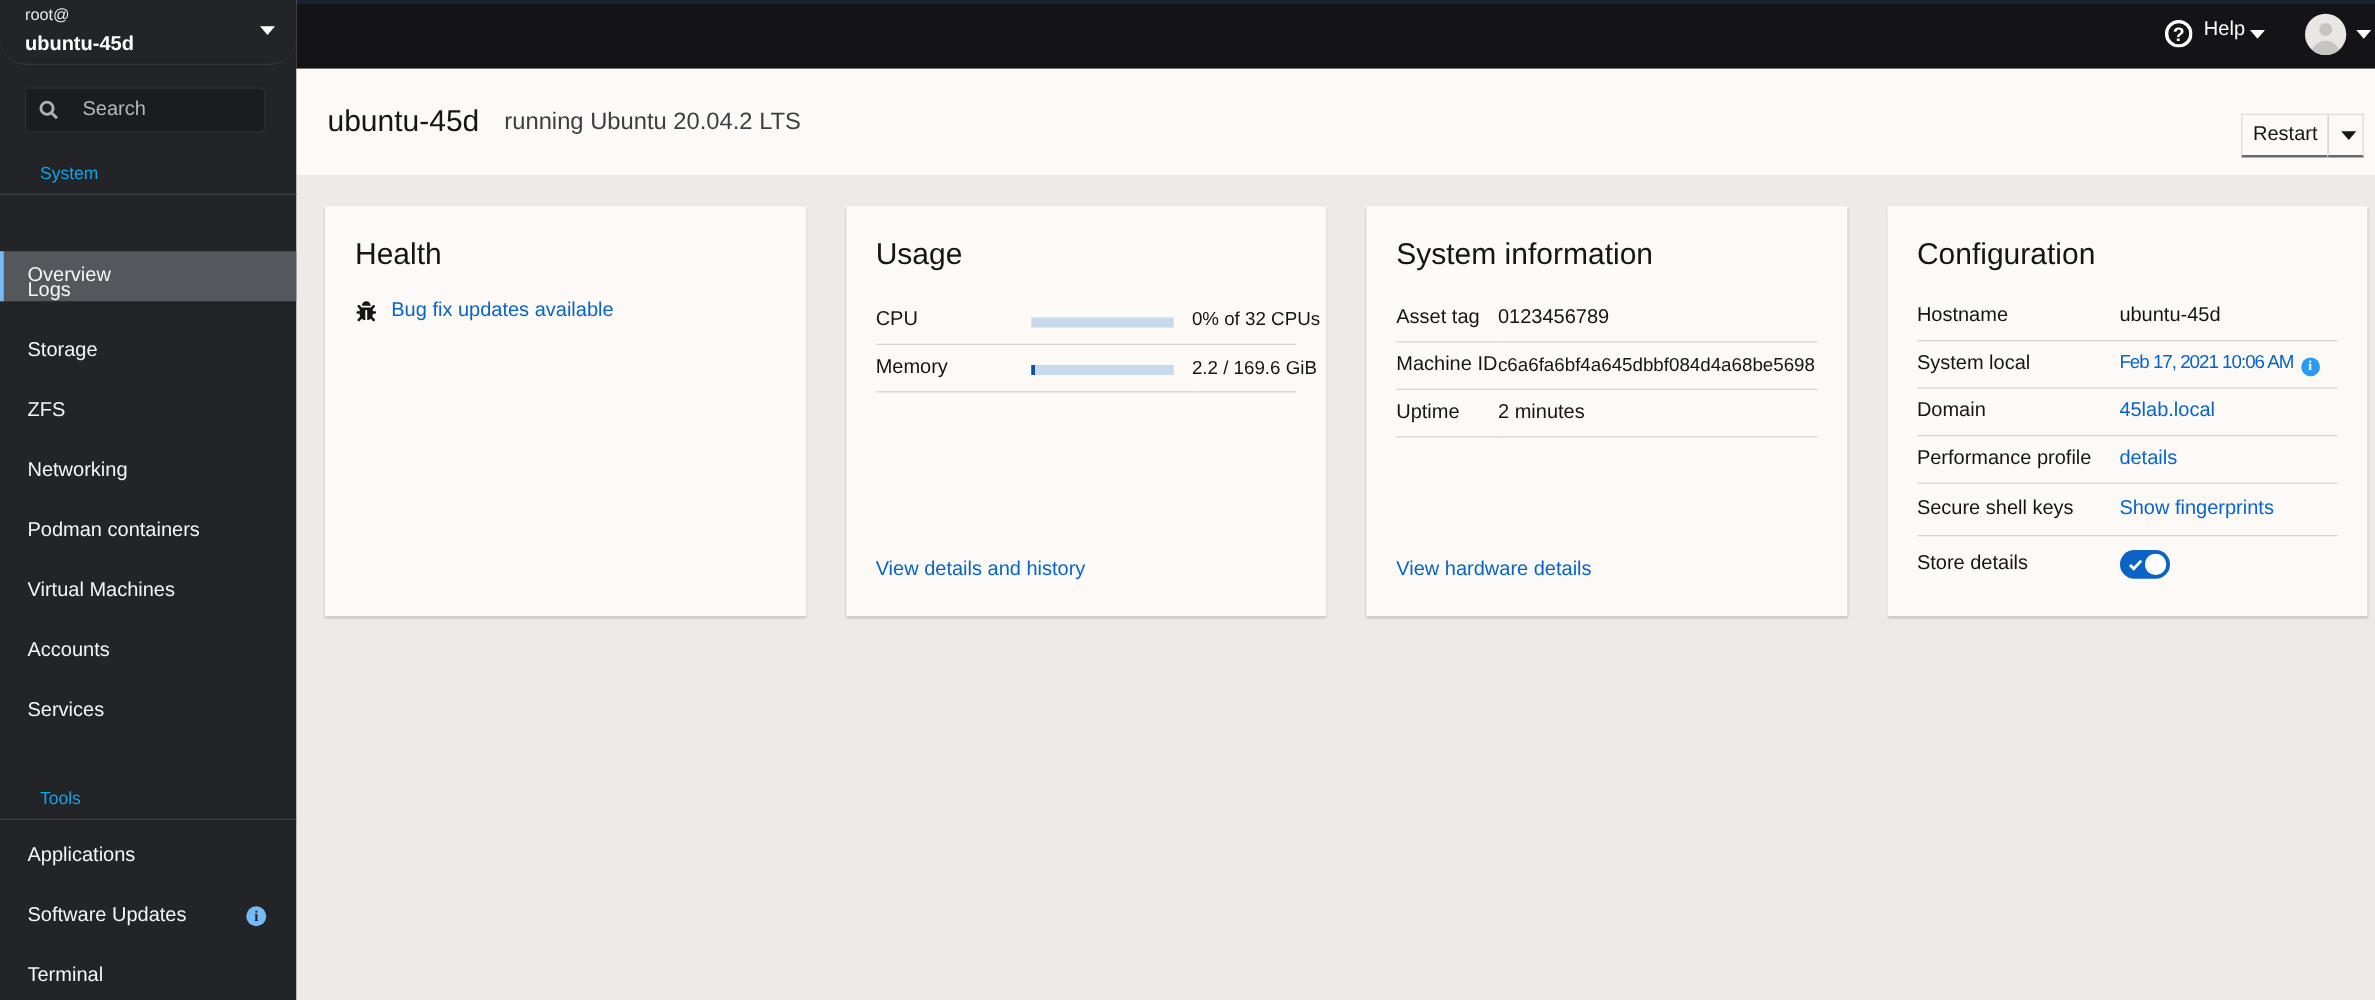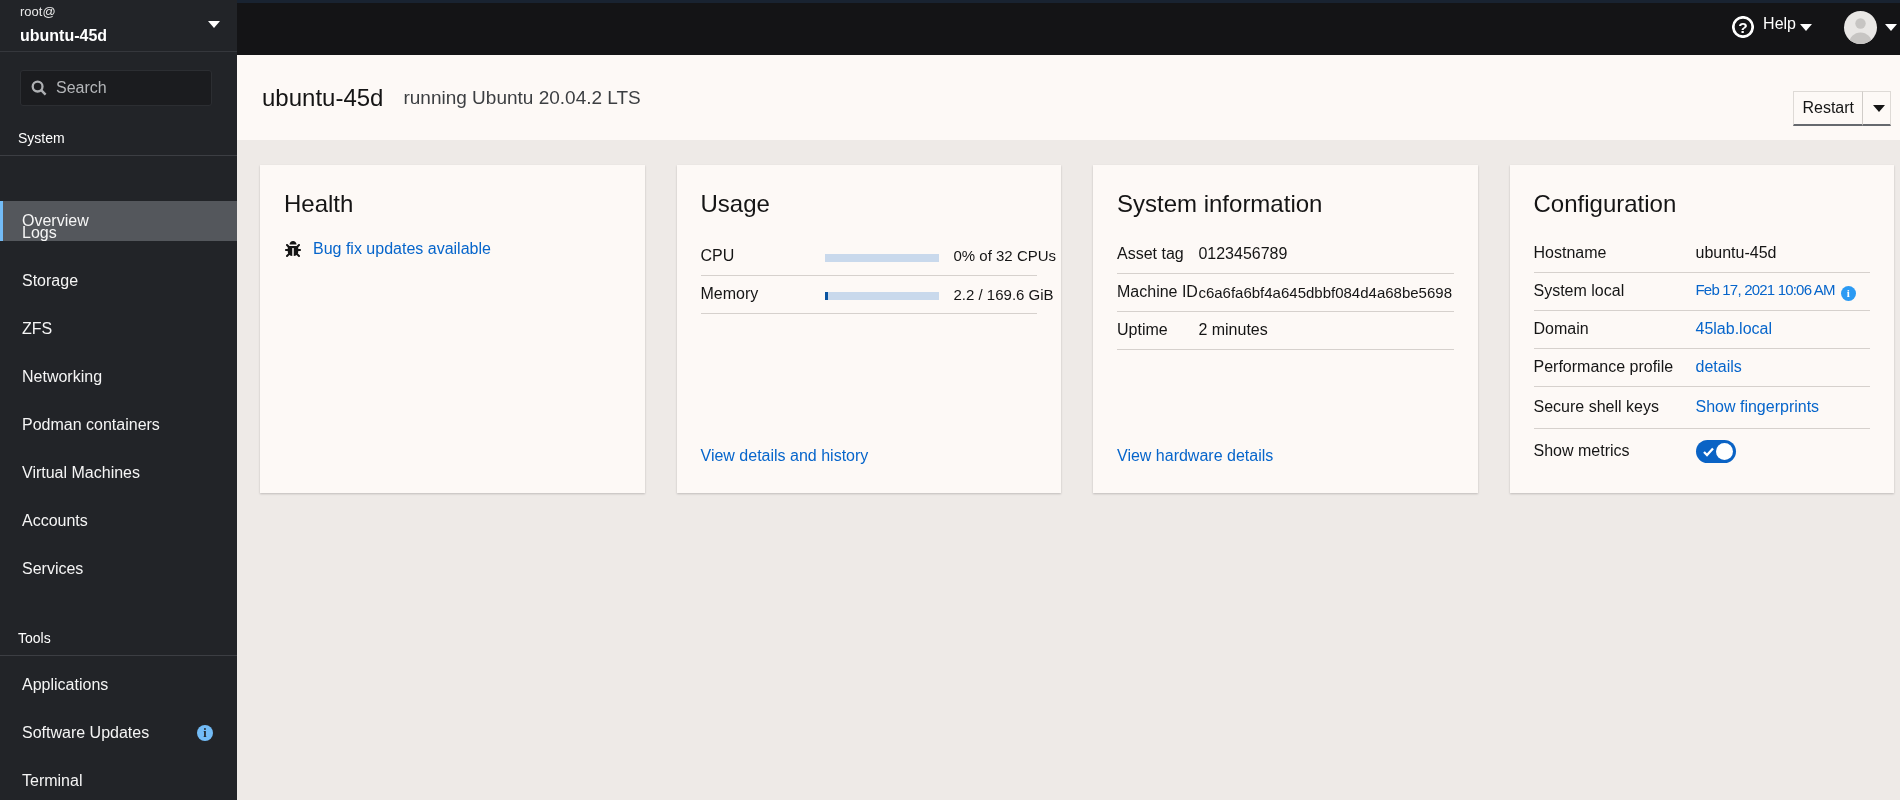--- a/index.html
+++ b/index.html
@@ -1,30 +1,30 @@
 <!DOCTYPE html>
 <html><head>
 <meta charset="utf-8">
 <style>
 * { margin:0; padding:0; box-sizing:border-box; }
 html,body { width:1900px; height:800px; overflow:hidden; }
 body { font-family:"Liberation Sans", sans-serif; background:#eeeae7; position:relative; }
 
 
 .sidebar { position:absolute; left:0; top:0; width:237px; height:800px; background:#222428; color:#fff; z-index:5; }
-.brand { height:52px; border-bottom:1px solid #35373c; padding:3px 16px 0 20px; position:relative; }
+.brand { height:52px; border-bottom:1px solid #35373c; padding:3px 16px 0 20px; position:relative;border-radius:21px; }
 .brand .r1 { font-size:13px; color:#e8e8e8; line-height:17px; }
 .brand .r2 { font-size:16px; font-weight:bold; color:#fff; line-height:21px; margin-top:5px; }
 .brand .caret { position:absolute; right:17px; top:21px; }
 .caret-w { width:0; height:0; border-left:6px solid transparent; border-right:6px solid transparent; border-top:7px solid #fff; display:inline-block; }
 .searchwrap { padding:18px 25px 0 20px; }
 .search { height:36px; background:#1b1c1f; border:1px solid #2c2e32; border-radius:3px; display:flex; align-items:center; padding-left:10px; }
 .search svg { flex:none; }
-.search span { color:#b5b7ba; font-size:16px; margin-left:9px; }
-.sect-title { font-size:14px; color:#ffffff; padding:24px 0 9px 18px; border-bottom:1px solid #3c3e43; }
+.search span { color:#b5b7ba; font-size:16px; margin-left:19px; }
+.sect-title { font-size:14px; color:#0ea5e9; padding:24px 0 9px 32px; border-bottom:1px solid #3c3e43; }
 .sect-title.t2 { padding-top:37px; }
 ul.nav { list-style:none; padding-top:5px; }
 ul.nav li { height:48px; padding:4px 0; }
 ul.nav li .lnk { height:40px; display:flex; align-items:center; padding-left:22px; font-size:16px; color:#f5f5f5; position:relative; }
 ul.nav li.sel .lnk { background:#54575c; border-left:3px solid #73bcf7; padding-left:19px;margin-top:36px; }
 ul.nav li .info { position:absolute; right:24px; top:12px; width:16px; height:16px; border-radius:50%; background:#73bcf7; color:#222428; font-weight:bold; font-size:12px; text-align:center; line-height:16px; font-family:"Liberation Serif",serif; }
 
 
 .masthead { position:absolute; left:237px; right:0; top:0; height:55px; background:linear-gradient(to bottom,#192331 0,#192331 3px,#141416 3px); display:flex; align-items:center; justify-content:flex-end; padding-right:4px; }
 .mh-help svg { position:absolute; right:146px; top:16px; }
@@ -235,21 +235,21 @@
             </tr>
         <tr>
               <td>Performance profile</td>
               <td class="val"><a href="#">details</a></td>
             </tr>
         <tr style="height:42px">
               <td style="height:42px">Secure shell keys</td>
               <td class="val" style="height:42px"><a href="#">Show fingerprints</a></td>
             </tr>
         <tr class="noline" style="height:46px">
-              <td>Show metrics</td>
+              <td>Store details</td>
               <td class="val">
           <span class="toggle"><svg width="11" height="10" viewBox="0 0 11 10">
                     <polyline points="1,5 4,8 10,1.5" fill="none" stroke="#fff" stroke-width="2.3"></polyline>
                   </svg><span class="knob"></span></span>
         </td>
             </tr>
       </tbody>
         </table>
     </div>
   </div>

